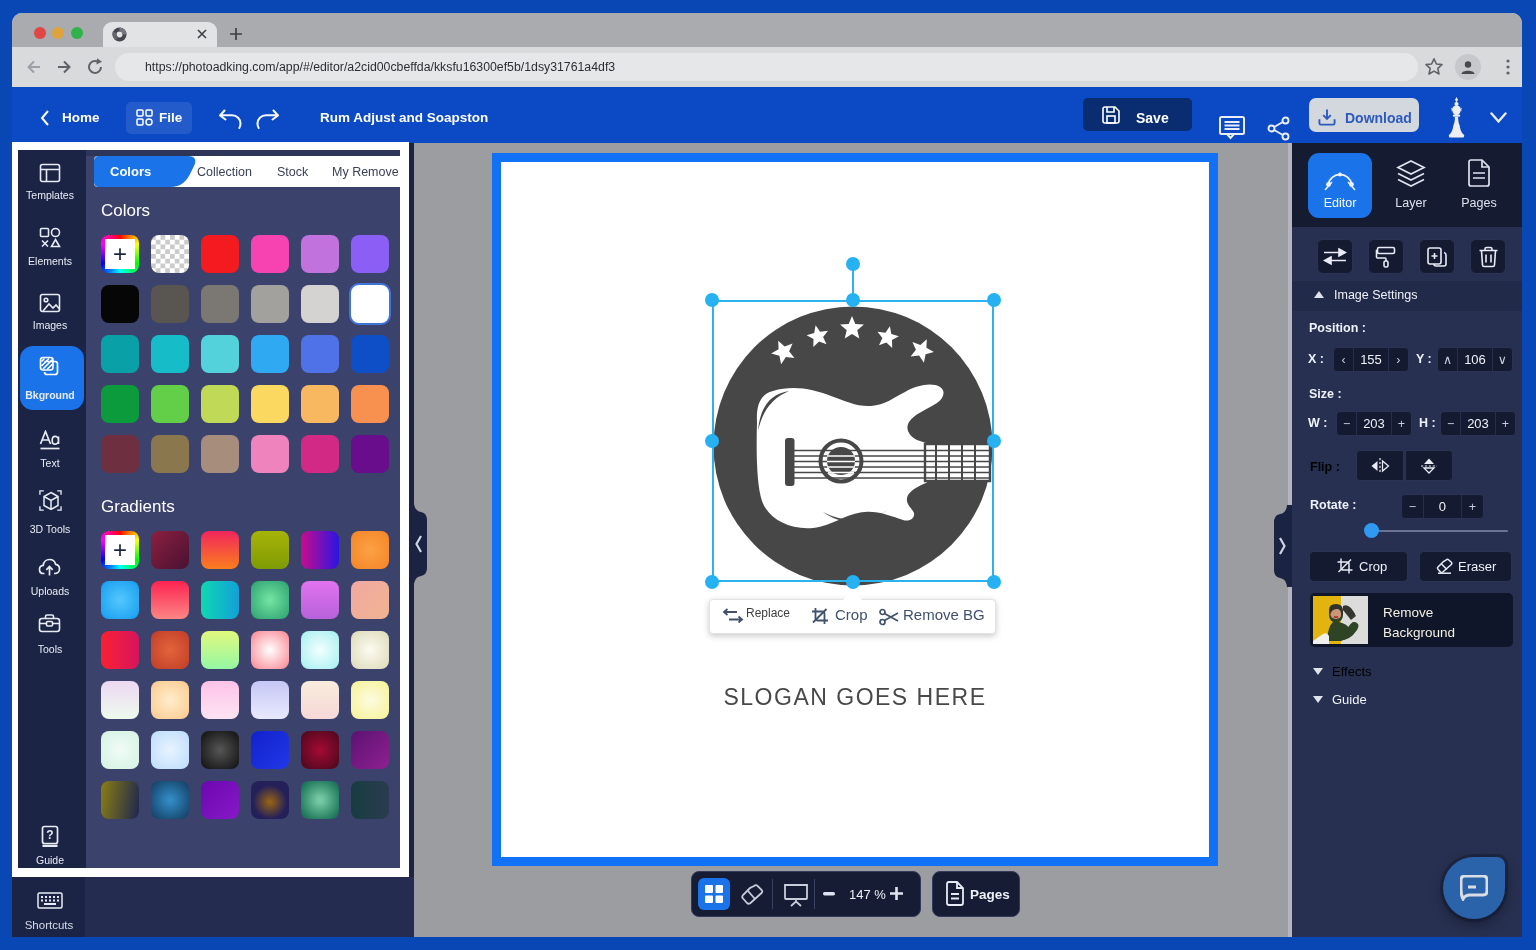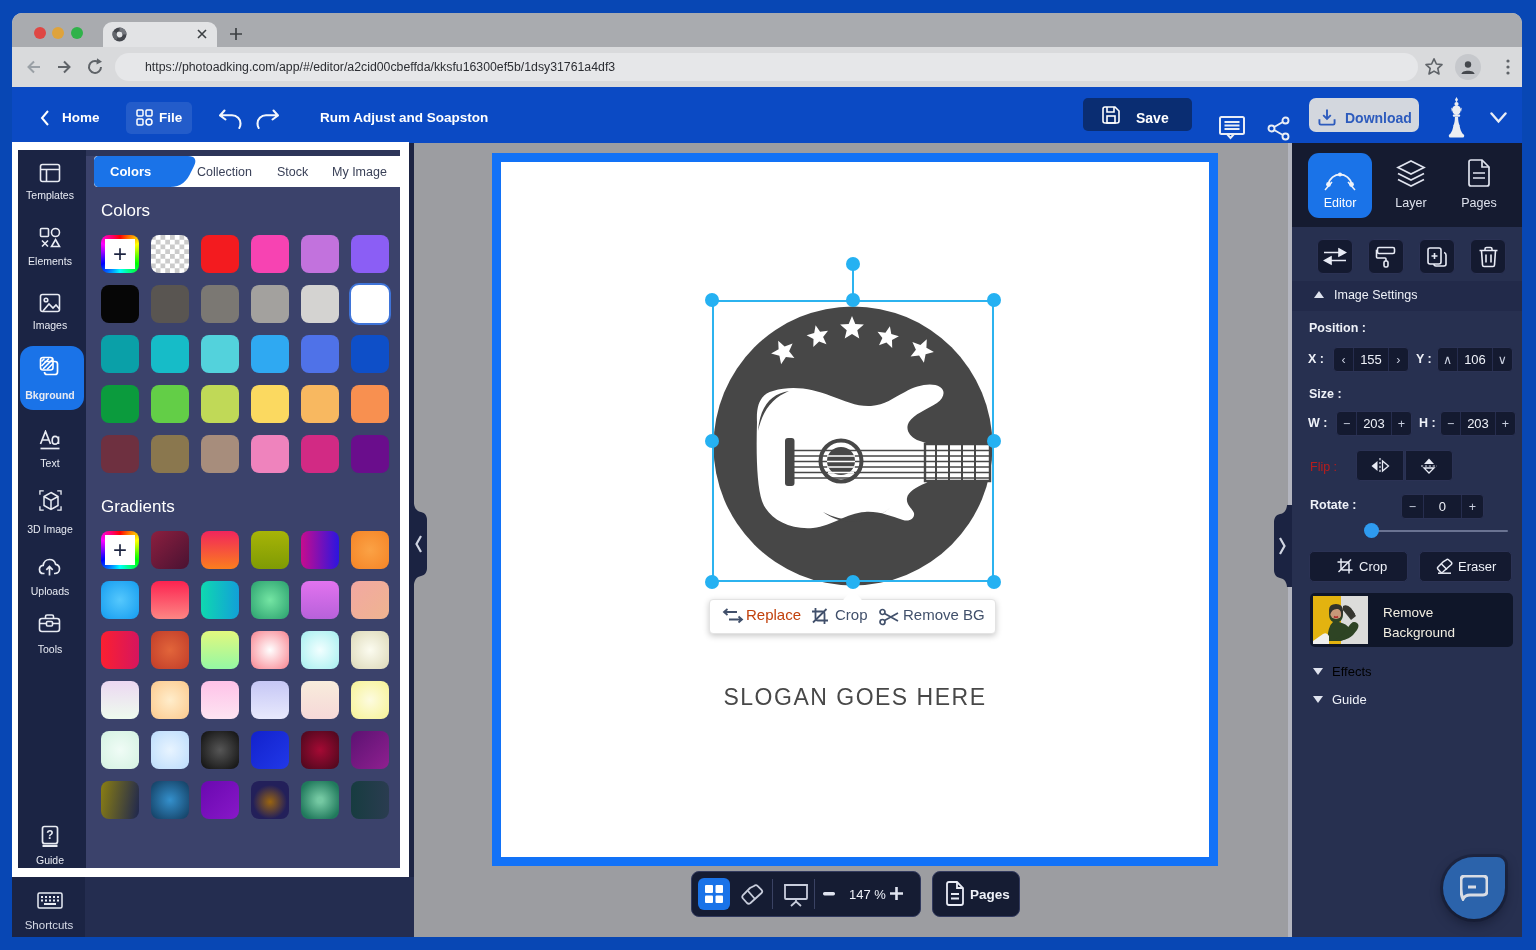--- a/index.html
+++ b/index.html
@@ -186,21 +186,21 @@
       </g>
     </svg>
 <div class="a" style="left:6px;top:444px;width:64px;text-align:center;color:#e8ebf3;font-size:10.5px;font-weight:400">Text</div>
 
 <svg class="a" style="left:26px;top:476px" width="24" height="23" viewBox="0 0 24 23">
       <g fill="none" stroke="#e8ebf3" stroke-width="1.5">
         <path d="M13 3.5 L20 7.5 V16.5 L13 20.5 L6 16.5 V7.5 Z M6 7.5 L13 11.5 L20 7.5 M13 11.5 V20.5"></path>
         <path d="M2 6 V2 H6 M20 2 H24 V6 M24 18 V22 H20 M6 22 H2 V18" transform="translate(0,0) scale(0.96)" stroke-width="1.4"></path>
       </g>
     </svg>
-<div class="a" style="left:6px;top:510px;width:64px;text-align:center;color:#e8ebf3;font-size:10.5px;font-weight:400">3D Image</div>
+<div class="a" style="left:6px;top:510px;width:64px;text-align:center;color:#e8ebf3;font-size:10.5px;font-weight:400">3D Tools</div>
 
 <svg class="a" style="left:26px;top:543px" width="23" height="21" viewBox="0 0 23 21">
       <g fill="none" stroke="#e8ebf3" stroke-width="1.7">
         <path d="M6.5 17.5 H5.5 C3 17.5 1.5 15.6 1.5 13.4 C1.5 11.2 3 9.6 5.2 9.4 C5.6 6 8.3 3.5 11.5 3.5 C14.4 3.5 16.9 5.5 17.6 8.3 C19.8 8.6 21.5 10.4 21.5 12.8 C21.5 15.4 19.6 17.5 17 17.5 H16"></path>
         <path d="M11.5 19.5 V11 M8.3 13.8 L11.5 10.5 L14.7 13.8"></path>
       </g>
     </svg>
 <div class="a" style="left:6px;top:572px;width:64px;text-align:center;color:#e8ebf3;font-size:10.5px;font-weight:400">Uploads</div>
 
 <svg class="a" style="left:26px;top:599px" width="23" height="22" viewBox="0 0 23 22">
@@ -234,21 +234,21 @@
 <div class="a" style="left:2px;top:906px;width:70px;text-align:center;color:#d8dce8;font-size:11.5px">Shortcuts</div>
 
 <div class="a" style="left:74px;top:137px;width:314px;height:6px;background:#2d3559"></div>
 <div class="a" style="left:82px;top:143px;width:306px;height:31px;background:#fff;border-radius:4px 0 0 4px"></div>
 <svg class="a" style="left:82px;top:143px" width="115" height="31" viewBox="0 0 115 31">
       <path d="M5 0 H94 C101 0 103 4 100 10 L97 16 C93 25 87 31 76 31 H5 C2 31 0 29 0 26 V5 C0 2 2 0 5 0 Z" fill="#1a73e8"></path>
     </svg>
 <div class="a" style="left:98px;top:151px;color:#fff;font-size:13px;font-weight:700">Colors</div>
 <div class="a" style="left:185px;top:152px;color:#3a4158;font-size:12.5px">Collection</div>
 <div class="a" style="left:265px;top:152px;color:#3a4158;font-size:12.5px">Stock</div>
-<div class="a" style="left:320px;top:152px;color:#3a4158;font-size:12.5px">My Image</div>
+<div class="a" style="left:320px;top:152px;color:#3a4158;font-size:12.5px">My Remove</div>
 <div class="a" style="left:89px;top:188px;color:#fff;font-size:17px">Colors</div>
 
 <div class="a" style="left:89px;top:222px;width:38px;height:38px;border-radius:8px;background:conic-gradient(#f00,#ff0,#0f0,#0ff,#00f,#f0f,#f00)"></div>
     <div class="a" style="left:93px;top:226px;width:30px;height:30px;background:#fff;display:flex;align-items:center;justify-content:center;font-size:24px;color:#1c2340;font-weight:400">+</div>
 <div class="a" style="left:139px;top:222px;width:38px;height:38px;border-radius:8px;background:conic-gradient(#fff 0 25%,#cbcbcb 0 50%,#fff 0 75%,#cbcbcb 0) 0 0/9.5px 9.5px"></div>
 <div class="a" style="left:189px;top:222px;width:38px;height:38px;border-radius:8px;background:#f31b1f"></div>
 <div class="a" style="left:239px;top:222px;width:38px;height:38px;border-radius:8px;background:#f743b2"></div>
 <div class="a" style="left:289px;top:222px;width:38px;height:38px;border-radius:8px;background:#c272dd"></div>
 <div class="a" style="left:339px;top:222px;width:38px;height:38px;border-radius:8px;background:#8b5ef5"></div>
 <div class="a" style="left:89px;top:272px;width:38px;height:38px;border-radius:8px;background:#060606"></div>
@@ -380,21 +380,21 @@
 <div class="a" style="left:834px;top:244px;width:14px;height:14px;border-radius:50%;background:#25b1f2"></div>
 
 <div class="a" style="left:697px;top:586px;width:287px;height:35px;background:#fff;border-radius:4px;border:1px solid #e3e3e3;box-shadow:0 2px 6px rgba(0,0,0,.22)"></div>
 <div class="a" style="left:834px;top:580px;width:13px;height:13px;background:#fff;transform:rotate(45deg)"></div>
 <svg class="a" style="left:710px;top:595px" width="22" height="16" viewBox="0 0 22 16">
       <g fill="none" stroke="#41506b" stroke-width="1.8">
         <path d="M5.5 1 L2 4 L5.5 7 M2 4 H15"></path>
         <path d="M16.5 8.5 L20 11.5 L16.5 14.5 M20 11.5 H7"></path>
       </g>
     </svg>
-<div class="a" style="left:734px;top:593px;color:#c2410c;font-size:15px">Replace</div>
+<div class="a" style="left:734px;top:593px;color:#404040;font-size:12px">Replace</div>
 <svg class="a" style="left:799px;top:594px" width="18" height="18" viewBox="0 0 18 18">
       <g fill="none" stroke="#41506b" stroke-width="1.8">
         <path d="M4.5 1 V11 Q4.5 13.5 7 13.5 H17"></path>
         <path d="M1 4.5 H11 Q13.5 4.5 13.5 7 V17"></path>
         <path d="M2 15.5 L15.5 2"></path>
       </g>
     </svg>
 <div class="a" style="left:823px;top:593px;color:#41506b;font-size:15px">Crop</div>
 <svg class="a" style="left:867px;top:595px" width="20" height="18" viewBox="0 0 20 18">
       <g fill="none" stroke="#41506b" stroke-width="1.7">
@@ -538,21 +538,21 @@
       <div style="width:48%;text-align:center;font-size:13px;border-left:1px solid #262d4e;border-right:1px solid #262d4e;line-height:23px">203</div>
       <div style="width:26%;text-align:center;font-size:12.5px;color:#c9cfdf">+</div>
     </div>
 <div class="a" style="left:1407px;top:403px;color:#eef1f8;font-size:12.5px;font-weight:700">H :</div>
 <div class="a" style="left:1428px;top:398px;width:76px;height:25px;background:#141a30;border-radius:4px;border:1px solid #2b3254;display:flex;align-items:center;color:#eef1f8">
       <div style="width:26%;text-align:center;font-size:12.5px;color:#c9cfdf">−</div>
       <div style="width:48%;text-align:center;font-size:13px;border-left:1px solid #262d4e;border-right:1px solid #262d4e;line-height:23px">203</div>
       <div style="width:26%;text-align:center;font-size:12.5px;color:#c9cfdf">+</div>
     </div>
 
-<div class="a" style="left:1298px;top:447px;color:#b91c1c;font-size:12.5px;font-weight:400">Flip :</div>
+<div class="a" style="left:1298px;top:447px;color:#000000;font-size:12.5px;font-weight:700">Flip :</div>
 <div class="a" style="left:1344px;top:437px;width:48px;height:31px;background:#141a30;border-radius:4px 0 0 4px;border:1px solid #2b3254"></div>
 <div class="a" style="left:1393px;top:437px;width:48px;height:31px;background:#141a30;border-radius:0 4px 4px 0;border:1px solid #2b3254"></div>
 <svg class="a" style="left:1358px;top:444px" width="20" height="17" viewBox="0 0 20 17">
       <path d="M7.5 4 V14 L1.5 9 Z" fill="#e8ebf5"></path>
       <path d="M12.5 4 V14 L18.5 9 Z" fill="none" stroke="#e8ebf5" stroke-width="1.3"></path>
       <path d="M10 1 V16.5" stroke="#e8ebf5" stroke-width="1.2" stroke-dasharray="2.2 1.7"></path>
     </svg>
 <svg class="a" style="left:1407px;top:444px" width="20" height="17" viewBox="0 0 20 17">
       <path d="M5 7 H15 L10 1.5 Z" fill="#e8ebf5"></path>
       <path d="M5 11 H15 L10 16 Z" fill="none" stroke="#e8ebf5" stroke-width="1.3"></path>

